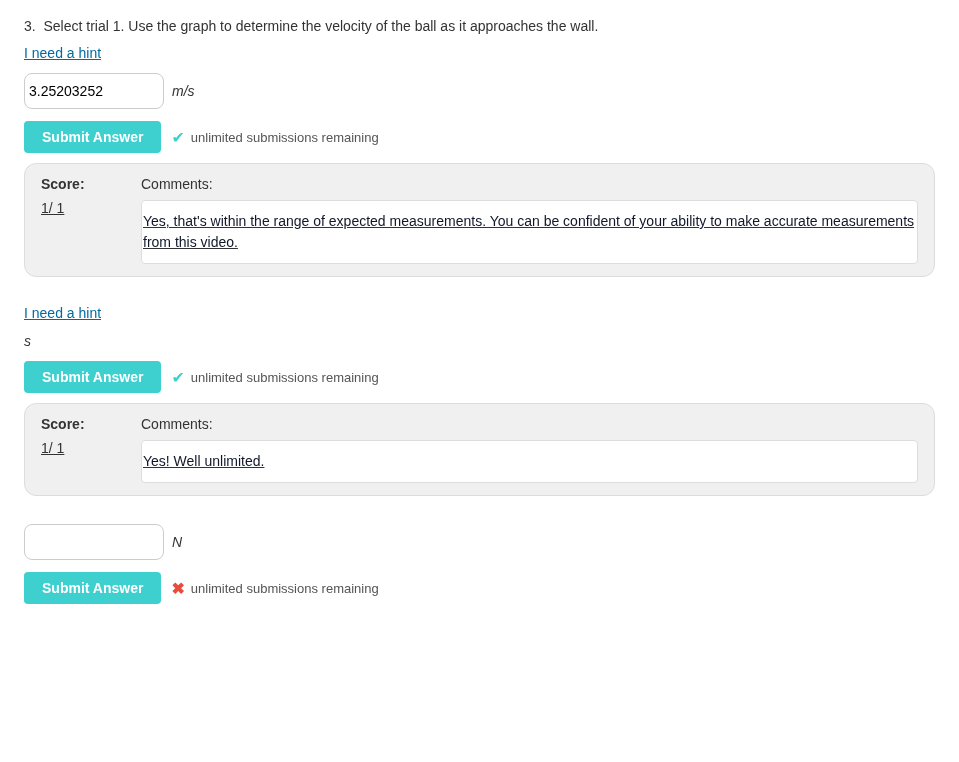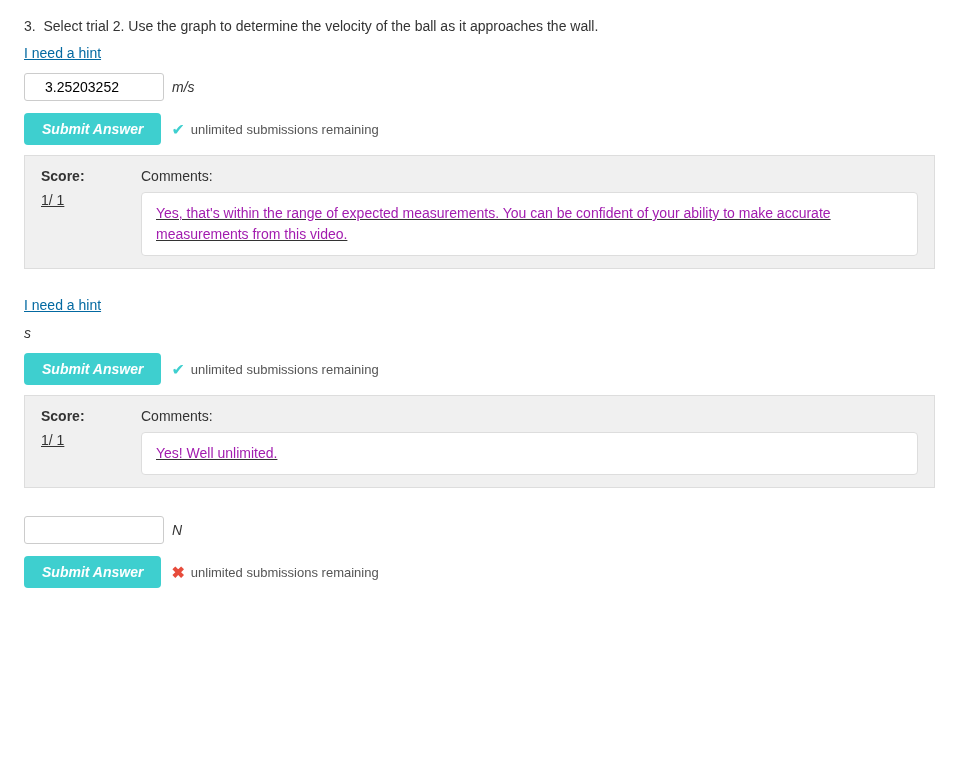--- a/index.html
+++ b/index.html
@@ -29,25 +29,25 @@
       font-size: 14px;
     }
     .input-row {
       display: flex;
       align-items: center;
       gap: 8px;
       margin-bottom: 12px;
     }
     .answer-input {
       border: 1px solid #ccc;
-      border-radius: 3px;
-      padding: 6px 20px;
+      border-radius: 8px;
+      padding: 6px 4px;
       font-size: 14px;
       width: 140px;
-      height: 28px;
+      height: 36px;
     }
     .unit-label {
       font-size: 14px;
       color: #333;
       font-style: italic;
     }
     .submit-row {
       display: flex;
       align-items: center;
       gap: 10px;
@@ -55,42 +55,41 @@
     }
     .submit-btn {
       background-color: #3ecfcf;
       color: #fff;
       border: none;
       border-radius: 4px;
       padding: 8px 18px;
       font-size: 14px;
       cursor: pointer;
       font-weight: bold;
-      font-style: italic;
     }
     .submission-status {
       display: flex;
       align-items: center;
       gap: 6px;
       font-size: 13px;
       color: #555;
     }
     .check-icon {
       color: #3ecfcf;
       font-size: 16px;
     }
     .x-icon {
       color: #e74c3c;
       font-size: 16px;
       font-weight: bold;
     }
     .score-box {
       background: #f0f0f0;
       border: 1px solid #ddd;
-      border-radius: 0;
+      border-radius: 12px;
       padding: 12px 16px;
       margin-top: 8px;
     }
     .score-header-row {
       display: flex;
       gap: 0;
       margin-bottom: 8px;
     }
     .score-label {
       font-weight: bold;
@@ -108,36 +107,36 @@
     }
     .score-value {
       font-size: 14px;
       min-width: 100px;
       color: #333;
     }
     .comment-box {
       background: #fff;
       border: 1px solid #ddd;
       border-radius: 4px;
-      padding: 10px 14px;
+      padding: 10px 1px;
       font-size: 14px;
-      color: #a21caf;
+      color: #0f172a;
       flex: 1;
       line-height: 1.5;
     }
   </style>
 </head>
 <body>
 
 <div class="page-container">
 
   <div class="question-block">
     <p class="question-text">
       <span>3.</span>
-      &nbsp;<span>Select trial 2. Use the graph to determine the velocity of the ball as it approaches the wall.</span>
+      &nbsp;<span>Select trial 1. Use the graph to determine the velocity of the ball as it approaches the wall.</span>
     </p>
     <a class="hint-link" href="#">I need a hint</a>
     <div class="input-row">
       <input class="answer-input" type="text" value="3.25203252" style="">
       <span class="unit-label">m/s</span>
     </div>
     <div class="submit-row">
       <button class="submit-btn">Submit Answer</button>
       <div class="submission-status">
         <span class="check-icon">✔</span>

